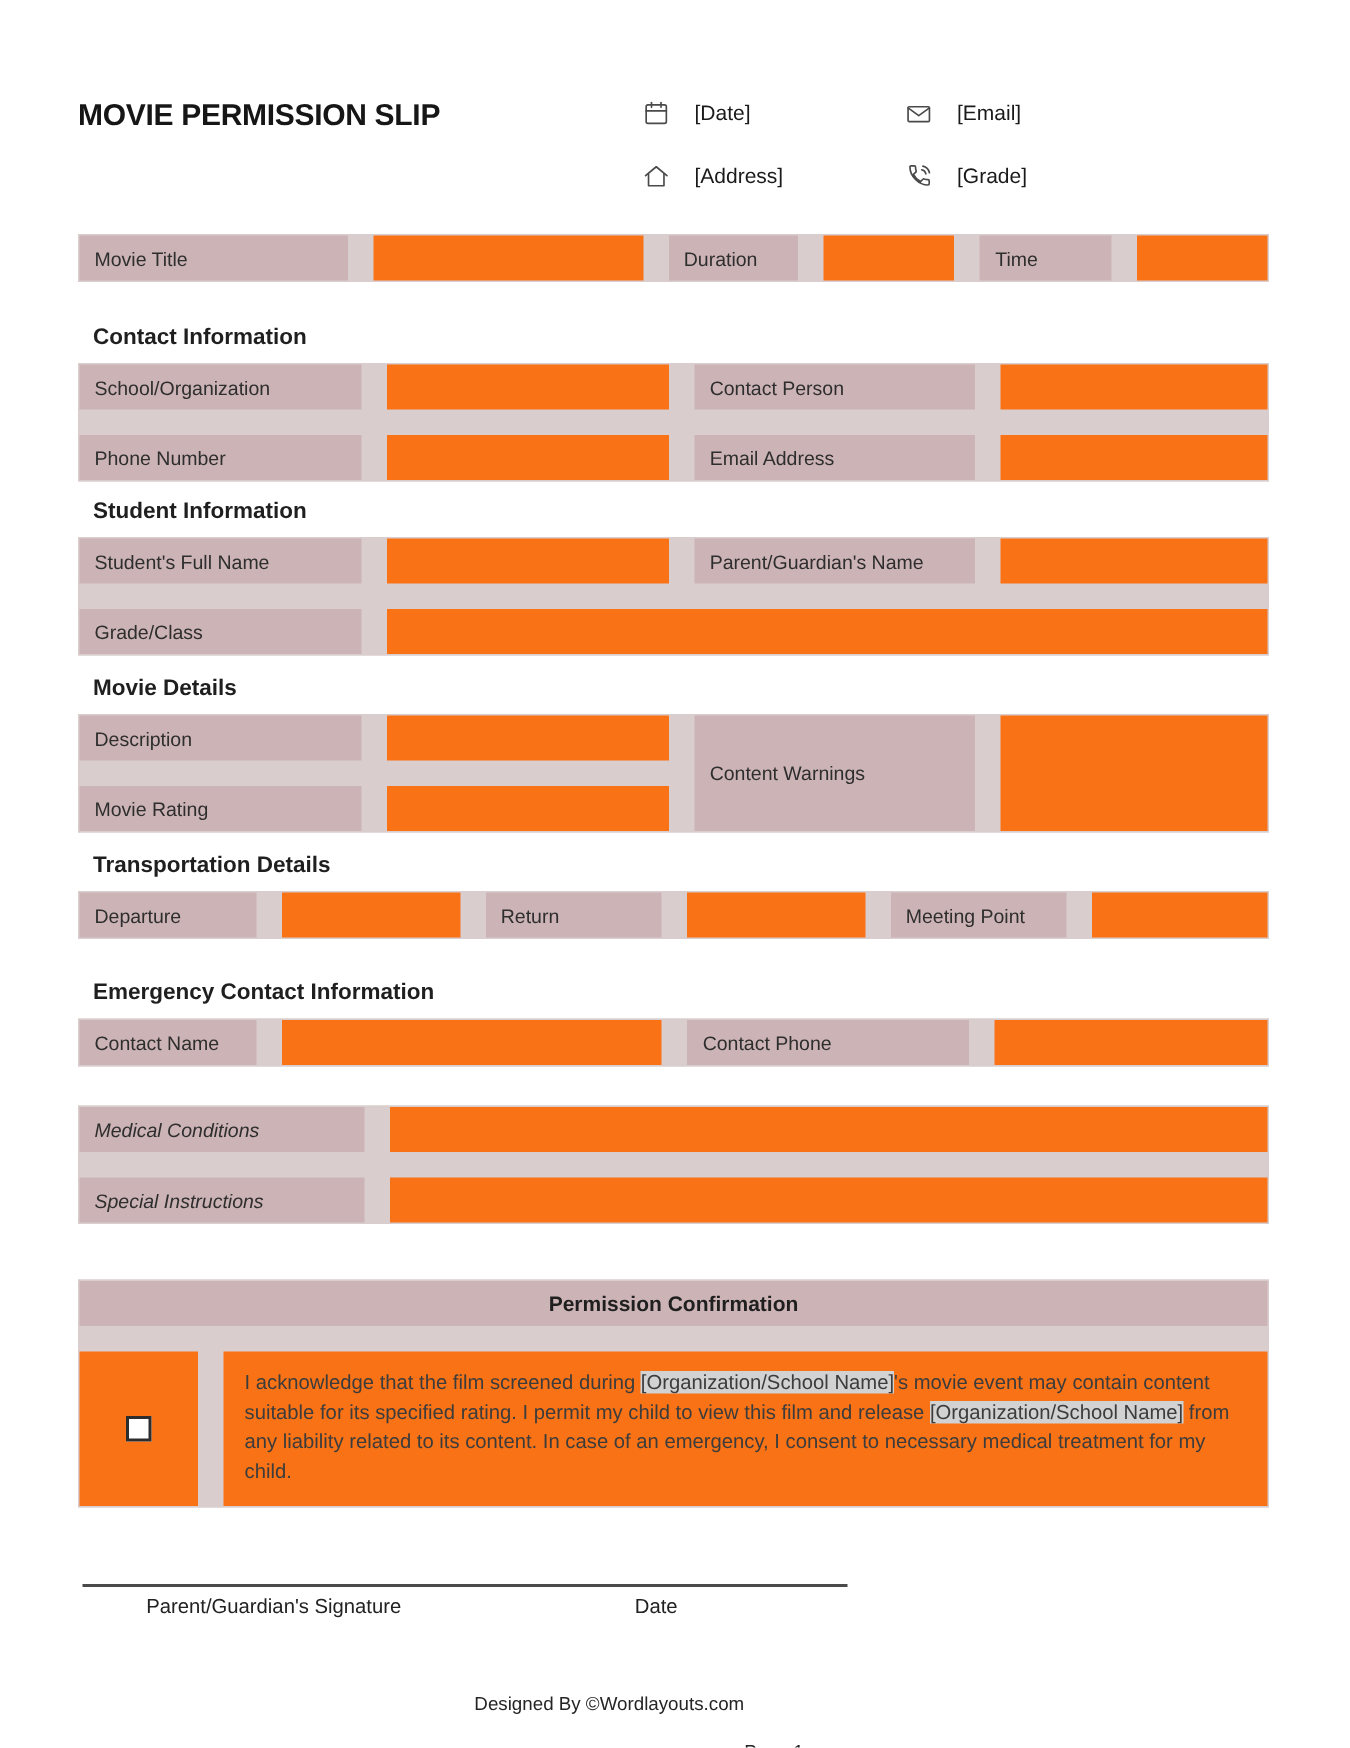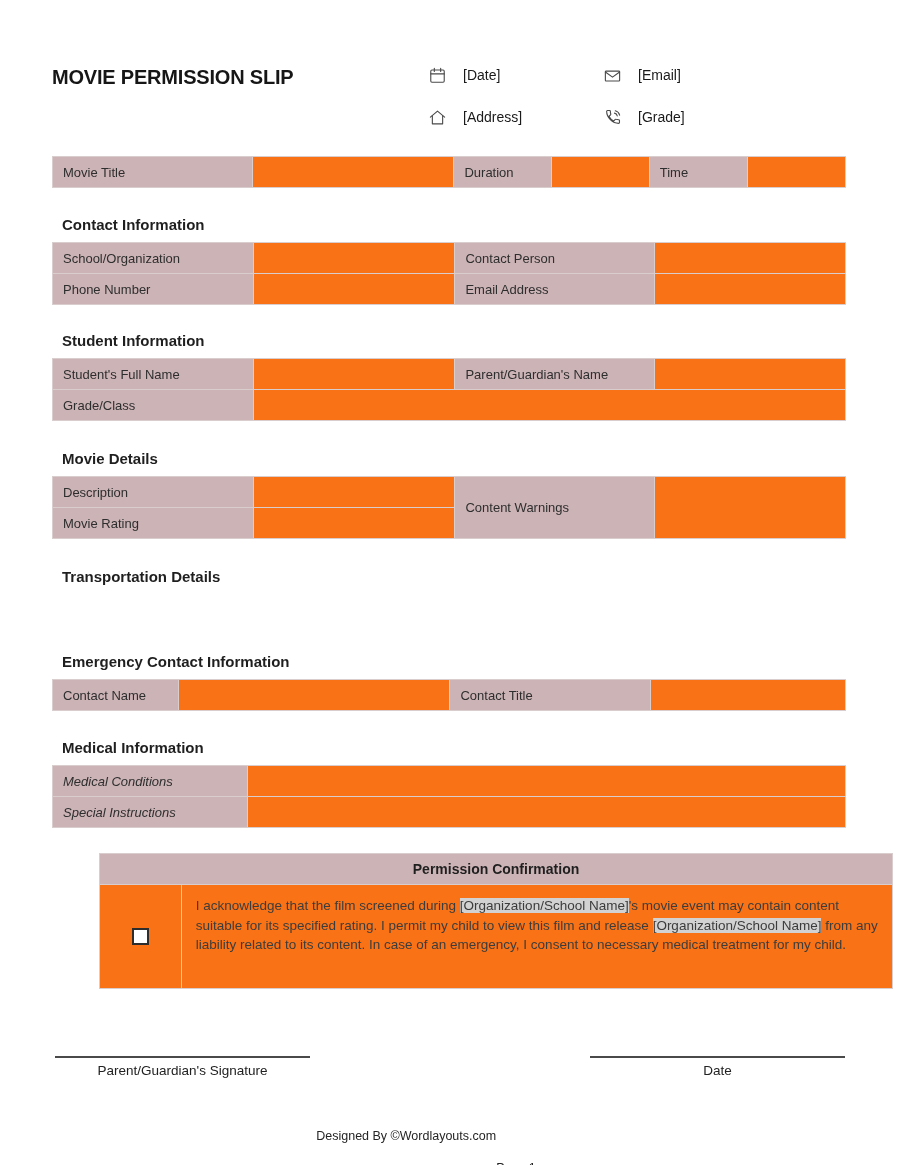--- a/index.html
+++ b/index.html
@@ -10,49 +10,49 @@
   .doc-title { position:absolute; left:52px; top:66px; font-size:20px; font-weight:700;
                color:#161616; letter-spacing:-0.2px; }
 
   .contact-grid { position:absolute; left:428px; top:46px; display:grid;
                   grid-template-columns:175px auto; row-gap:16px;margin-top:16px; }
   .contact-item { display:flex; align-items:center; height:26px; }
   .contact-item svg { width:19px; height:19px; stroke:#4a4a4a; fill:none;
                       stroke-width:1.4; stroke-linecap:round; stroke-linejoin:round; }
   .contact-item .ph { margin-left:16px; font-size:14px; color:#1a1a1a; }
 
-  .tbl { position:absolute; left:52px; width:794px; display:grid; gap:1px;
+  .tbl { position:absolute; left:52px; width:794px; display:grid; gap:17px;
          background:var(--grid-line); border:1px solid var(--grid-line); grid-auto-rows:30px; }
   .cell { background:#f97316; display:flex; align-items:center; padding:0 10px;
           font-size:13px; color:#2e2e2e; }
   .lbl { background:var(--label-bg); }
 
   .section { position:absolute; left:52px; width:794px; }
   .section h2 { font-size:15px; font-weight:700; color:var(--ink); padding-left:10px;
                 line-height:22px; height:22px; margin-bottom:6px; }
   .section .tbl { position:static; width:100%; }
 
   .cols-main  { grid-template-columns:201fr 202fr 200fr 191fr; }
   .cols-top   { grid-template-columns:201fr 202fr 97fr 98fr 98fr 98fr; }
   .cols-trans { grid-template-columns:133fr 133fr 132fr 133fr 132fr 131fr; }
   .cols-emerg { grid-template-columns:126fr 272fr 201fr 195fr; }
   .cols-med   { grid-template-columns:195fr 599fr;font-style:italic; }
   .span2 { grid-row:span 2; }
 
-  .perm { grid-template-columns:81fr 713fr; grid-template-rows:30px 103px;margin-left:47px; }
+  .perm { grid-template-columns:81fr 713fr; grid-template-rows:30px 103px; }
   .perm-head { grid-column:1 / -1; background:var(--label-bg); justify-content:center;
                font-weight:700; font-size:14px; color:var(--ink); }
   .perm-check-cell { justify-content:center; align-items:center; }
   .checkbox { width:17px; height:17px; border:2px solid #2d2d2d; background:#fff; }
   .perm-text { align-items:flex-start; padding:11px 14px; font-size:13.5px;
                line-height:19.5px; color:#3c3c3c; display:block; }
   .hl { background:var(--hl-bg); }
 
   .sig-row { position:absolute; left:55px; top:1056px; width:790px; display:flex;
-             justify-content:space-between; }
+             }
   .sig-block { width:255px; border-top:2px solid #4a4a4a; text-align:center;
                padding-top:5px; font-size:13.5px; color:#222; }
 
   .footer { position:absolute; left:39px; top:1129px; width:794px; display:flex;
             justify-content:center; font-size:12.5px; color:#252525; }
   .footer .right { padding-right:20px;margin-top:32px; }
 </style>
 </head>
 <body>
 
@@ -136,34 +136,41 @@
       <div class="cell"></div>
       <div class="cell lbl span2">Content Warnings</div>
       <div class="cell span2"></div>
       <div class="cell lbl">Movie Rating</div>
       <div class="cell"></div>
     </div>
   </div>
 
   <div class="section" style="top:566px">
     <h2>Transportation Details</h2>
+    <div class="tbl cols-trans">
+      <div class="cell lbl">Departure</div>
+      <div class="cell"></div>
+      <div class="cell lbl">Return</div>
+      <div class="cell"></div>
+      <div class="cell lbl">Meeting Point</div>
+      <div class="cell"></div>
+    </div>
   </div>
 
   <div class="section" style="top:651px">
     <h2>Emergency Contact Information</h2>
     <div class="tbl cols-emerg">
       <div class="cell lbl">Contact Name</div>
       <div class="cell"></div>
-      <div class="cell lbl">Contact Title</div>
+      <div class="cell lbl">Contact Phone</div>
       <div class="cell"></div>
     </div>
   </div>
 
   <div class="section" style="top:737px">
-    <h2>Medical Information</h2>
     <div class="tbl cols-med">
       <div class="cell lbl">Medical Conditions</div>
       <div class="cell"></div>
       <div class="cell lbl">Special Instructions</div>
       <div class="cell"></div>
     </div>
   </div>
 
   <div class="tbl perm" style="top:853px">
     <div class="cell perm-head">Permission Confirmation</div>

